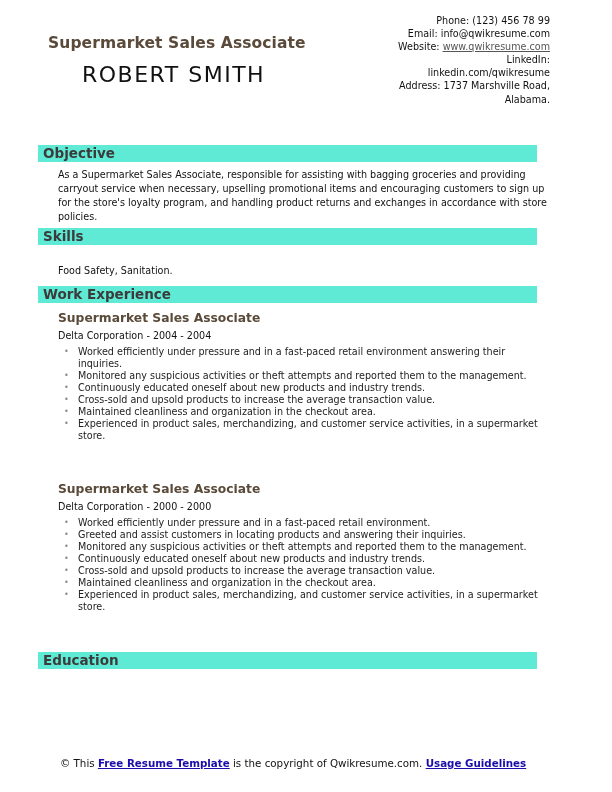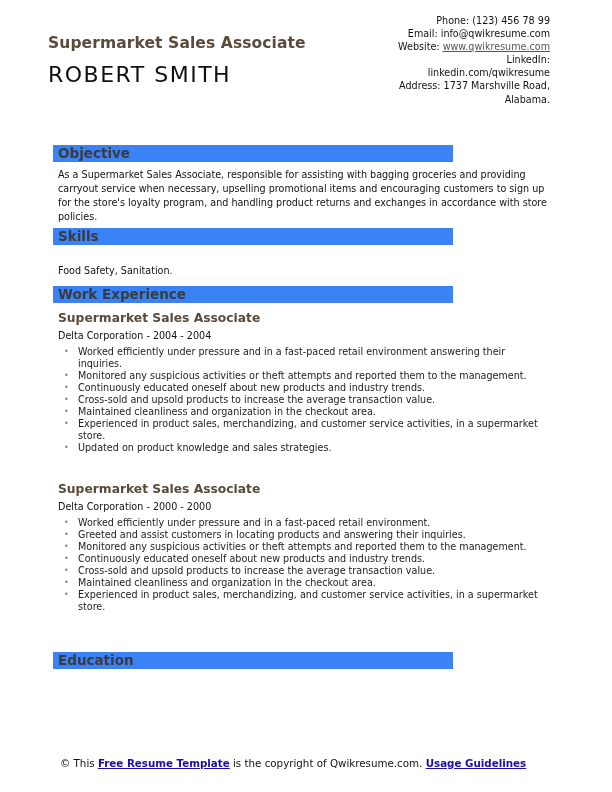--- a/index.html
+++ b/index.html
@@ -2,28 +2,28 @@
 <html><head>
   <meta charset="utf-8">
   <style>
     html, body { margin: 0; padding: 0; background: #ffffff; }
     body { width: 612px; height: 792px; position: relative; overflow: hidden;
            font-family: "DejaVu Sans", sans-serif; color: #111; }
     .page { position: absolute; left: 0; top: 0; width: 612px; height: 792px; }
 
     .header-left { position: absolute; left: 48px; top: 33px; }
     .job-title { font-size: 15.5px; font-weight: bold; color: #5a4a3a; letter-spacing: 0.1px; line-height: 20px; }
-    .person-name { font-size: 22px; color: #111; letter-spacing: 1.5px; margin-top: 9px; line-height: 26px; }
+    .person-name { font-size: 22px; color: #111; letter-spacing: 1.5px; margin-top: 9px; line-height: 26px; margin-left: 34px; }
 
     .contact { position: absolute; right: 62px; top: 14px; text-align: right;
                font-size: 9.6px; line-height: 13.1px; color: #111; width: 200px; }
     .contact a { color: #555; text-decoration: underline; }
 
-    .section-bar { position: absolute; left: 53px; width: 400px; height: 17px;
-                   background: #3b82f6; }
+    .section-bar { position: absolute; left: 38px; width: 499px; height: 17px;
+                   background: #5eead4; }
     .section-title { position: absolute; left: 5px; top: 0px; font-size: 13.5px; font-weight: bold;
                      color: #3b3b3b; line-height: 17px; }
 
     .para { position: absolute; left: 58px; width: 495px; font-size: 9.6px; line-height: 14px; color: #111; }
 
     .role { position: absolute; left: 58px; font-size: 12.3px; font-weight: bold; color: #5a4a3a; line-height: 15px; }
     .company-line { position: absolute; left: 58px; font-size: 9.6px; line-height: 12px; color: #111; }
     .company-line b { font-weight: normal; text-align: center; }
 
     ul.bullets { position: absolute; left: 58px; width: 490px; margin: 0; padding: 0; list-style: none;
@@ -85,21 +85,20 @@
   <div class="company-line" style="top:330px;">
     <b>Delta Corporation</b><span> - 2004 - 2004</span>
   </div>
   <ul class="bullets" style="top:346px;">
     <li>Worked efficiently under pressure and in a fast-paced retail environment answering their inquiries.</li>
     <li>Monitored any suspicious activities or theft attempts and reported them to the management.</li>
     <li>Continuously educated oneself about new products and industry trends.</li>
     <li>Cross-sold and upsold products to increase the average transaction value.</li>
     <li>Maintained cleanliness and organization in the checkout area.</li>
     <li>Experienced in product sales, merchandizing, and customer service activities, in a supermarket store.</li>
-    <li>Updated on product knowledge and sales strategies.</li>
   </ul>
 
   <div class="role" style="top:482px;">Supermarket Sales Associate</div>
   <div class="company-line" style="top:501px;">
     <b>Delta Corporation</b><span> - 2000 - 2000</span>
   </div>
   <ul class="bullets" style="top:517px;">
     <li>Worked efficiently under pressure and in a fast-paced retail environment.</li>
     <li>Greeted and assist customers in locating products and answering their inquiries.</li>
     <li>Monitored any suspicious activities or theft attempts and reported them to the management.</li>

